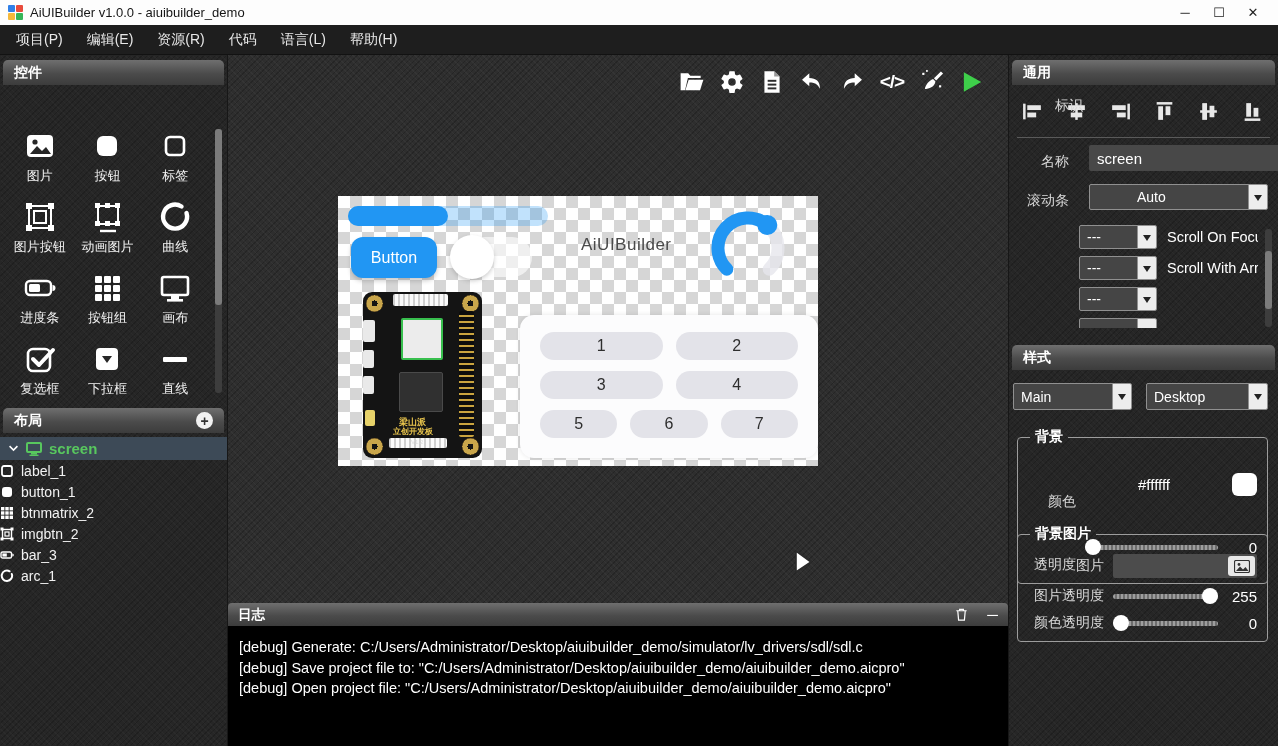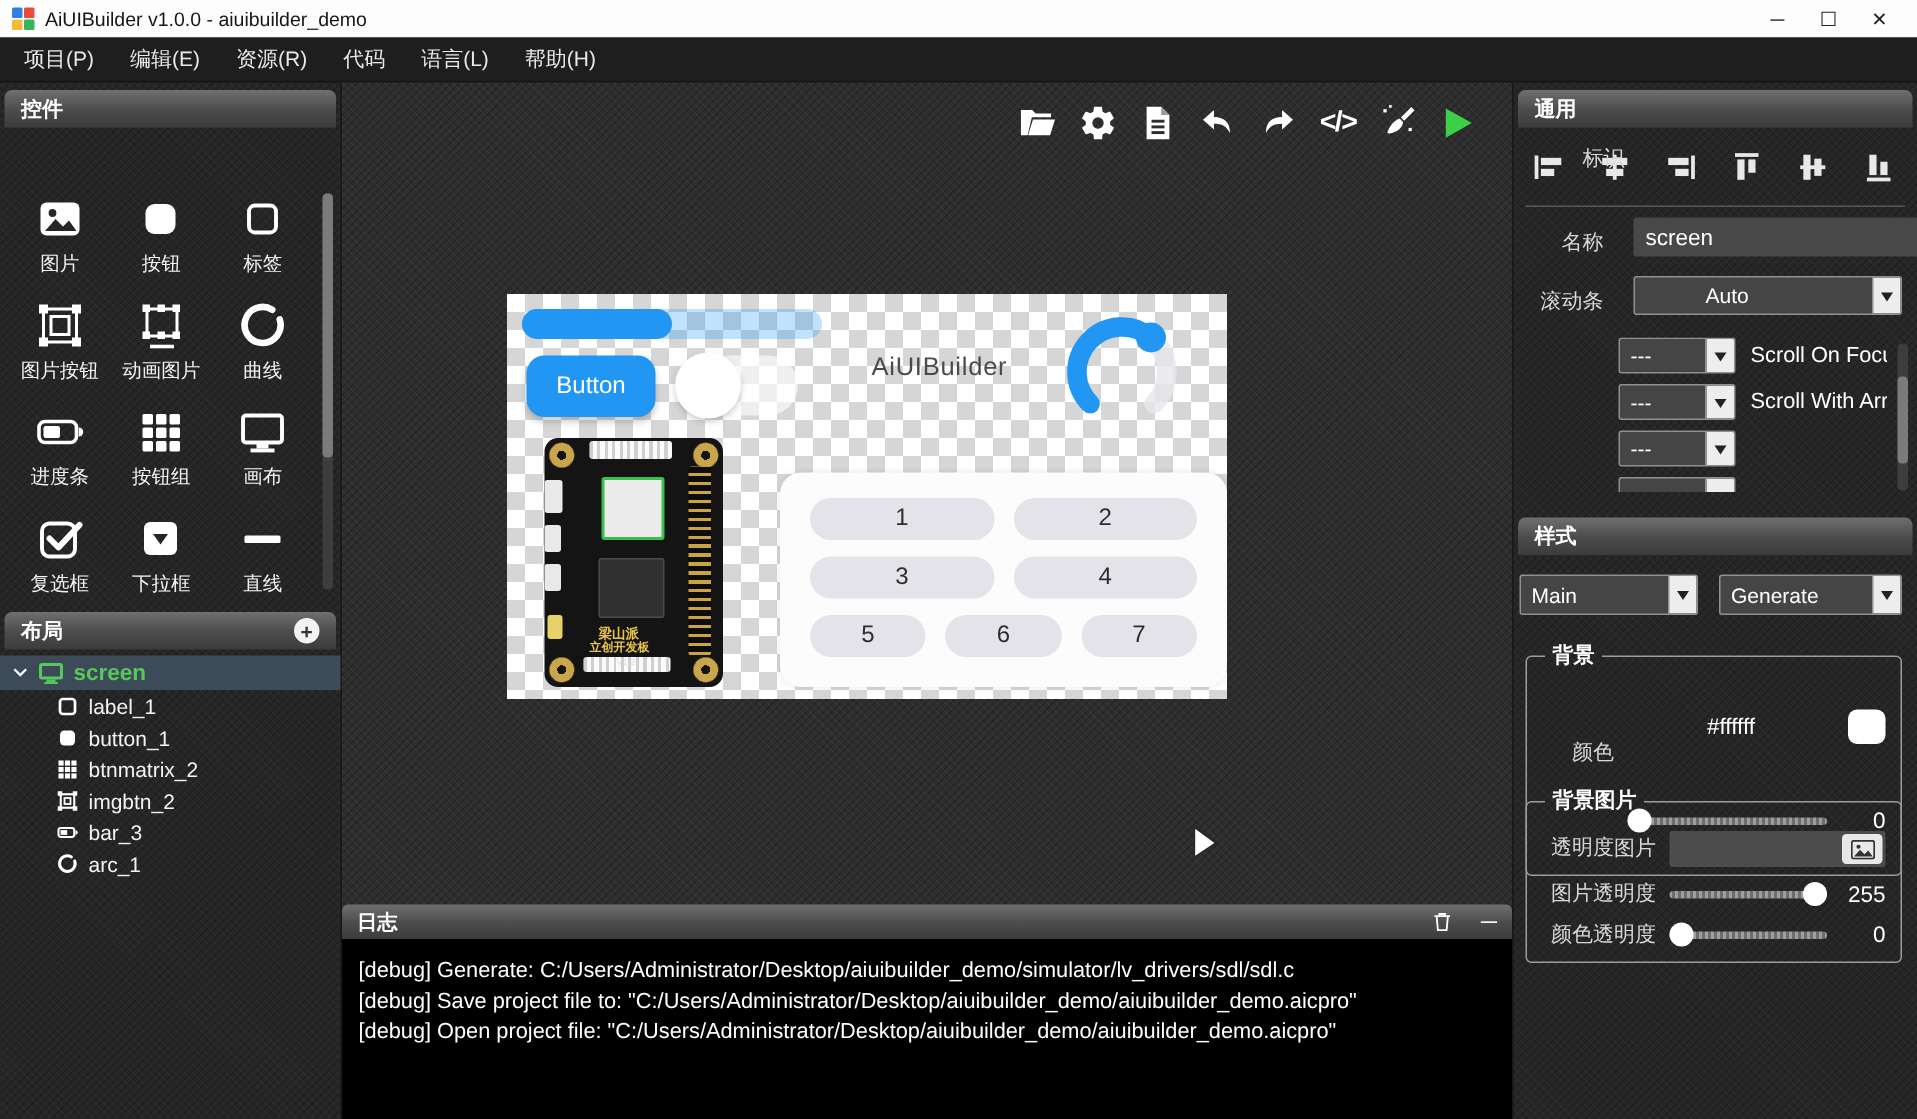--- a/index.html
+++ b/index.html
@@ -48,21 +48,21 @@
   .wgrid { position:absolute; left:6px; right:18px; top:74px; display:grid;
            grid-template-columns:1fr 1fr 1fr; row-gap:15px; }
   .wcell { display:flex; flex-direction:column; align-items:center; gap:4px; }
   .wcell svg { width:34px; height:34px; }
   .wcell span { font-size:13px; color:#f2f2f2; }
   .vscroll { position:absolute; width:7px; background:#3d3d3d; border-radius:3px; }
   .vscroll .thumb { position:absolute; left:0; width:7px; background:#7b7b7b; border-radius:3px; }
 
   
   .tree { position:absolute; left:0; right:0; top:382px; }
-  .trow { height:21px; display:flex; align-items:center; gap:7px; padding-left:38px;
+  .trow { height:21px; display:flex; align-items:center; gap:7px; 
           color:#f2f2f2; font-size:14px; }
   .trow svg { width:14px; height:14px; flex-shrink:0; }
   .trow.root { padding-left:8px; background:#3d4a57; height:23px; color:#58c75e;
                font-weight:bold; font-size:15px; }
   .plus-btn { margin-left:auto; width:17px; height:17px; border-radius:50%; background:#f2f2f2;
               color:#333; font-size:14px; font-weight:bold; display:flex; align-items:center;
               justify-content:center; line-height:0; }
 
   
   .toolbar { position:absolute; top:14px; right:23px; display:flex; gap:14px; align-items:center; }
@@ -628,21 +628,21 @@
     <div class="hdr" style="position:absolute;left:3px;right:3px;top:290px;">样式</div>
 
     <div class="style-dds">
       <div class="dd">
         <span class="val">Main</span>
         <span class="btn">
             <span class="caret"></span>
           </span>
       </div>
       <div class="dd">
-        <span class="val">Generate</span>
+        <span class="val">Desktop</span>
         <span class="btn">
             <span class="caret"></span>
           </span>
       </div>
     </div>
 
     <fieldset class="bg-fs" style="top:373px;">
       <legend>背景</legend>
       <div class="f-row">
         <span class="f-label">颜色</span>

